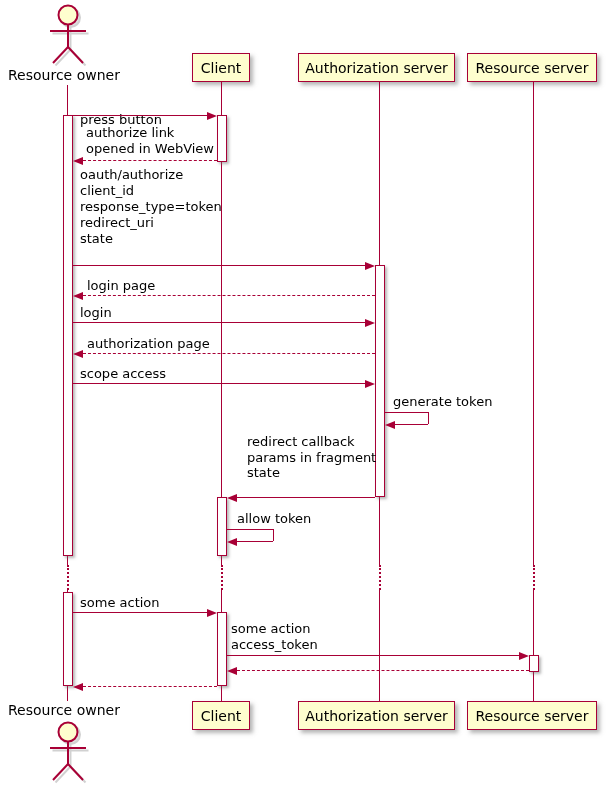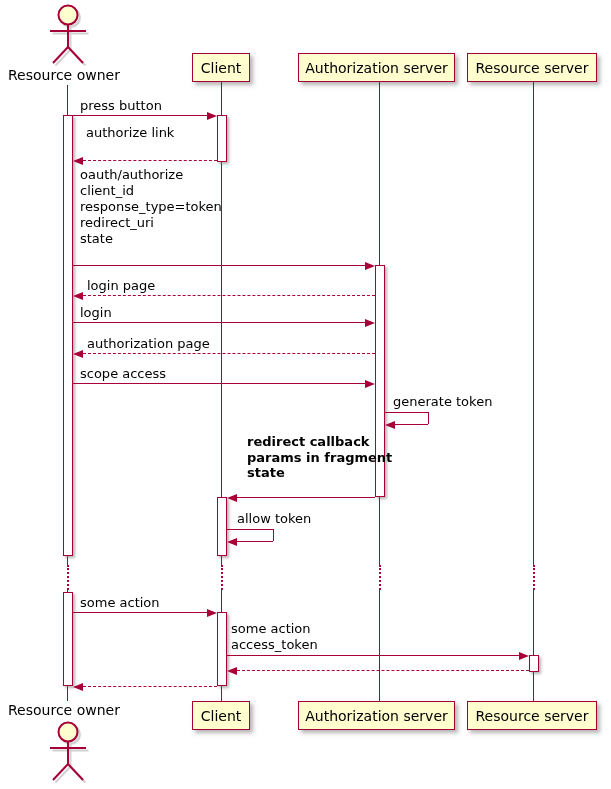--- a/index.html
+++ b/index.html
@@ -3,21 +3,21 @@
 <meta charset="utf-8">
 <style>
   html,body{margin:0;padding:0;background:#fff;}
   .scene{position:relative;width:611px;height:789px;background:#ffffff;
          font-family:"DejaVu Sans","Liberation Sans",sans-serif;color:#000;}
   .pbox{position:absolute;background:#FEFECE;border:1.5px solid #A80036;
         box-sizing:border-box;display:flex;align-items:center;justify-content:center;
         font-size:14px;box-shadow:3px 3px 4px rgba(110,110,110,.5);}
   .alabel{position:absolute;font-size:14px;white-space:nowrap;}
   .msg{position:absolute;font-size:13px;line-height:16px;white-space:nowrap;}
-  .msg.tight{line-height:15.5px;font-weight:bold;}
+  .msg.tight{line-height:15.5px;}
   .hline{position:absolute;height:1px;background:#A80036;}
   .vline{position:absolute;width:1px;background:#A80036;}
   .hdash{position:absolute;height:0;border-top:1px dashed #A80036;}
   .vdot{position:absolute;width:0;border-left:2px dotted #A80036;}
   .act{position:absolute;width:10px;background:#fff;border:1px solid #A80036;
        box-sizing:border-box;box-shadow:2px 2px 3px rgba(110,110,110,.5);}
   .head-r{position:absolute;width:0;height:0;border-top:4px solid transparent;
           border-bottom:4px solid transparent;border-left:10px solid #A80036;}
   .head-l{position:absolute;width:0;height:0;border-top:4px solid transparent;
           border-bottom:4px solid transparent;border-right:10px solid #A80036;}
@@ -72,26 +72,27 @@
   <div class="vline" style="left:533px;top:590px;height:111px"></div>
 
   <div class="act" style="left:63px;top:115px;height:441px"></div>
   <div class="act" style="left:63px;top:592px;height:94px"></div>
   <div class="act" style="left:217px;top:115px;height:47px"></div>
   <div class="act" style="left:217px;top:497px;height:59px"></div>
   <div class="act" style="left:217px;top:612px;height:74px"></div>
   <div class="act" style="left:375px;top:265px;height:232px"></div>
   <div class="act" style="left:529px;top:655px;height:17px"></div>
 
-  <div class="msg" style="left:80px;top:98px">press button</div>
+  <div class="msg" style="left:80px;top:112px">press button</div>
   <div class="hline" style="left:73px;top:115px;width:134px"></div>
   <div class="head-r" style="left:207px;top:112px"></div>
 
   <div class="msg" style="left:86px;top:125px">
     <div>authorize link</div>
+    <div>opened in WebView</div>
   </div>
   <div class="hdash" style="left:83px;top:160px;width:134px"></div>
   <div class="head-l" style="left:73px;top:157px"></div>
 
   <div class="msg" style="left:80px;top:167px">
     <div>oauth/authorize</div>
     <div>client_id</div>
     <div>response_type=token</div>
     <div>redirect_uri</div>
     <div>state</div>

